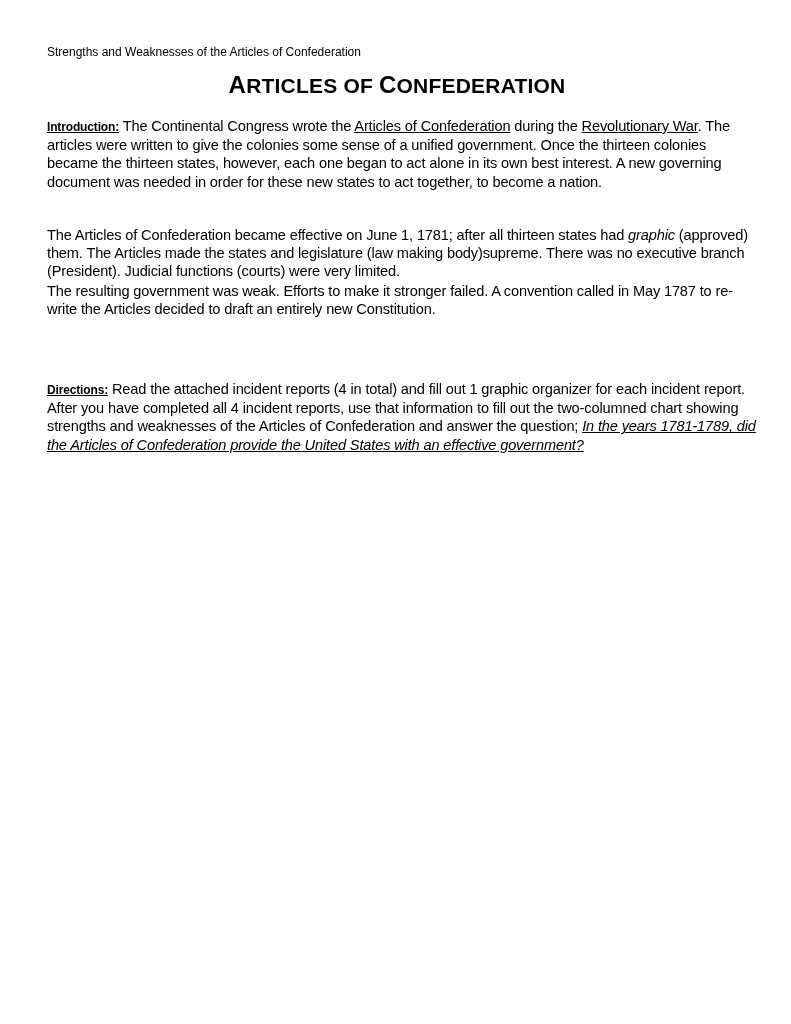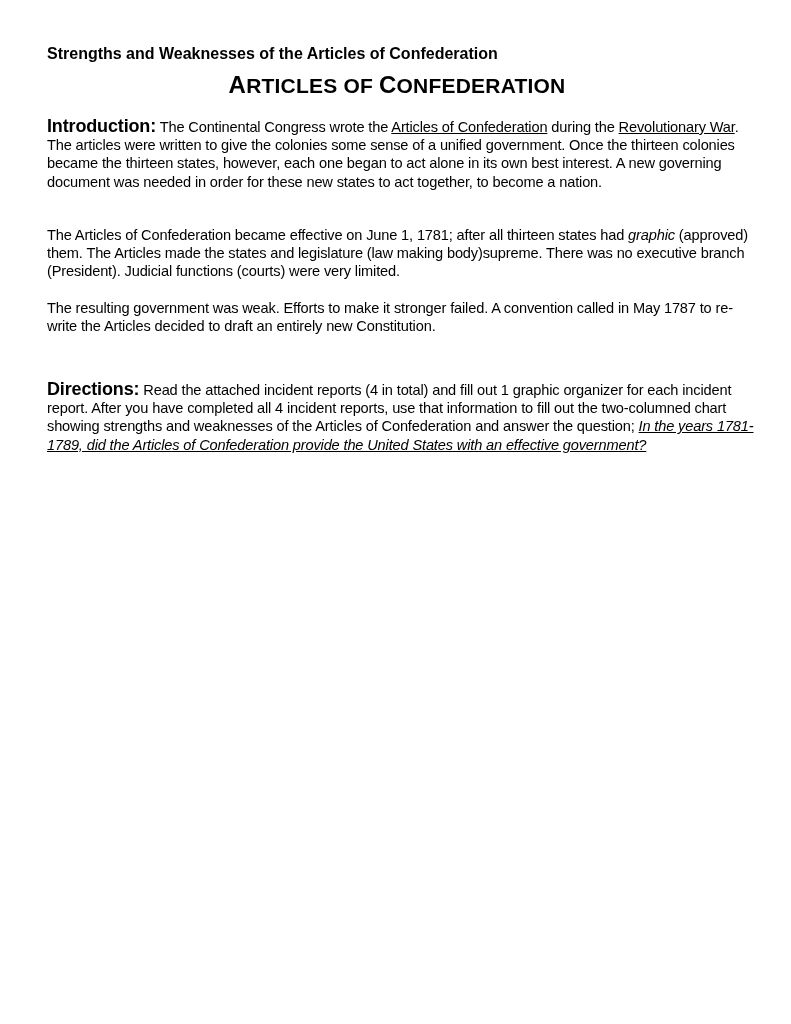--- a/index.html
+++ b/index.html
@@ -1,25 +1,25 @@
 <!DOCTYPE html>
 <html><head>
 <meta charset="utf-8">
 <style>
   html, body { margin: 0; padding: 0; background: #ffffff; }
   body { width: 791px; height: 1024px; position: relative; overflow: hidden;
          font-family: "Liberation Sans", sans-serif; color: #000; }
   .page { position: absolute; left: 47px; top: 0; width: 710px; }
-  .header { position: absolute; top: 45px; left: 0; font-size: 16px; font-weight: bold; white-space: nowrap; }
+  .header { position: absolute; top: 45px; left: 0; font-size: 12px; font-weight: normal; white-space: nowrap; }
   .title { position: absolute; top: 71px; left: 0; width: 700px; text-align: center;
            font-size: 21px; font-weight: bold; letter-spacing: 0.2px; }
   .title .big { font-size: 24px; }
   .para { position: absolute; left: 0; width: 712px; font-size: 14.6px; line-height: 18.2px;
           letter-spacing: -0.15px; }
-  .lead { font-size: 18px; font-weight: bold; }
+  .lead { font-size: 12px; font-weight: bold; text-decoration: underline; }
   .u { text-decoration: underline; }
   .i { font-style: italic; }
   .iu { font-style: italic; text-decoration: underline; }
 </style>
 </head>
 <body>
 
 <div class="page">
   <div class="header">Strengths and Weaknesses of the Articles of Confederation</div>
 
@@ -28,20 +28,20 @@
   </div>
 
   <div class="para" style="top:117px;">
     <span class="lead">Introduction:</span><span> The Continental Congress wrote the </span><span class="u">Articles of Confederation</span><span> during the </span><span class="u">Revolutionary War</span><span>. The articles were written to give the colonies some sense of a unified government. Once the thirteen colonies became the thirteen states, however, each one began to act alone in its own best interest. A new governing document was needed in order for these new states to act together, to become a nation.</span>
   </div>
 
   <div class="para" style="top:226px;">
     <span>The Articles of Confederation became effective on June 1, 1781; after all thirteen states had </span><span class="i">graphic</span><span> (approved) them. The Articles made the states and legislature (law making body)supreme. There was no executive branch (President). Judicial functions (courts) were very limited.</span>
   </div>
 
-  <div class="para" style="top:299px;">
+  <div class="para" style="top:282px;">
     <span>The resulting government was weak. Efforts to make it stronger failed. A convention called in May 1787 to re-write the Articles decided to draft an entirely new Constitution.</span>
   </div>
 
   <div class="para" style="top:380px;">
     <span class="lead">Directions:</span><span> Read the attached incident reports (4 in total) and fill out 1 graphic organizer for each incident report.  After you have completed all 4 incident reports, use that information to fill out the two-columned chart showing strengths and weaknesses of the Articles of Confederation and answer the question; </span><span class="iu">In the years 1781-1789, did the Articles of Confederation provide the United States with an effective government?</span>
   </div>
 </div>
 
 </body></html>

